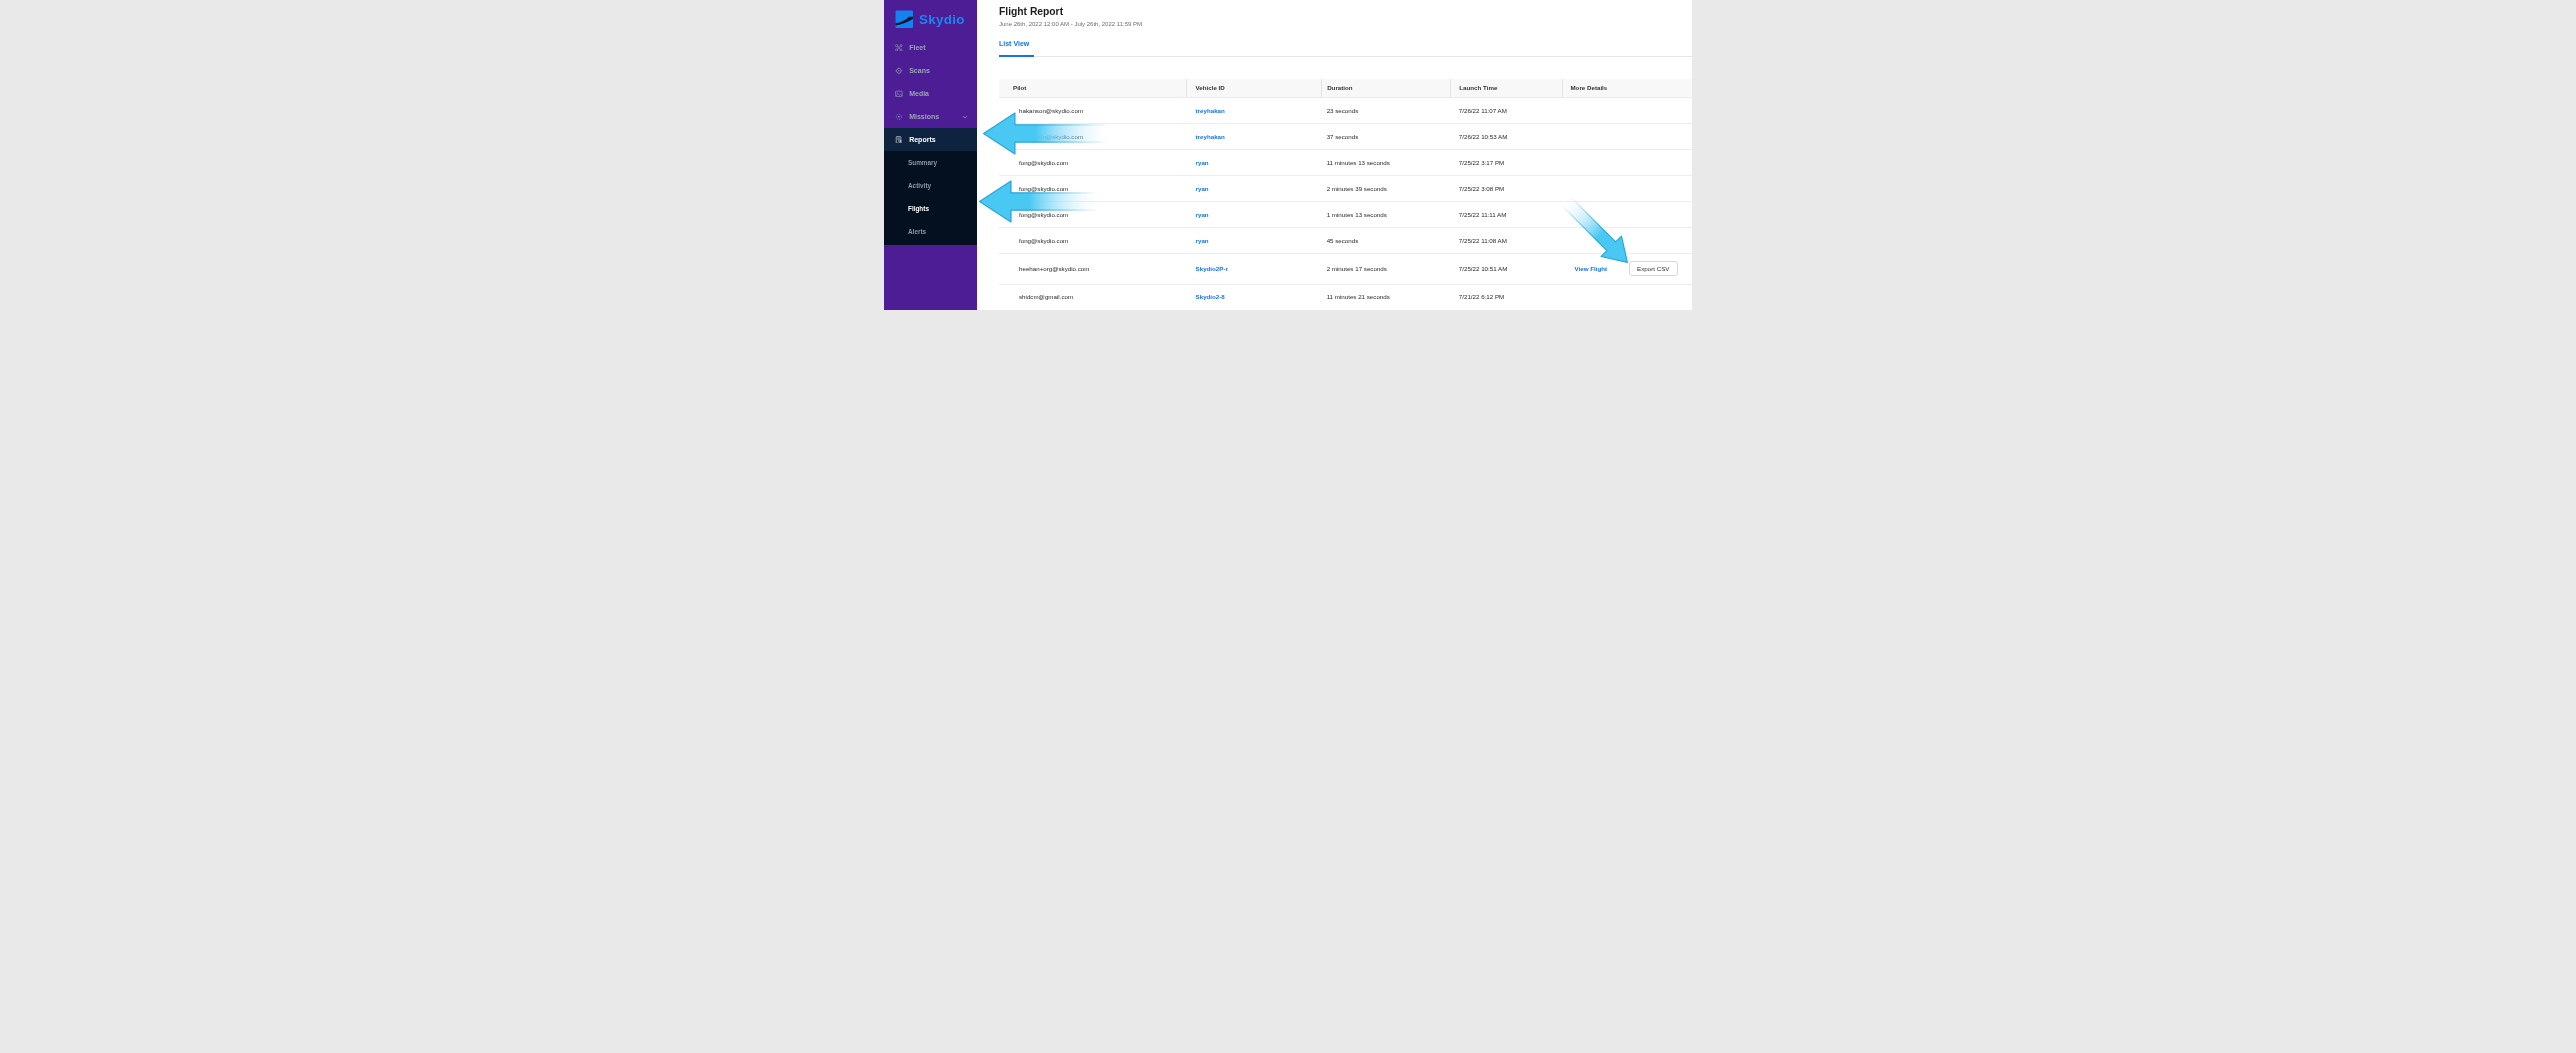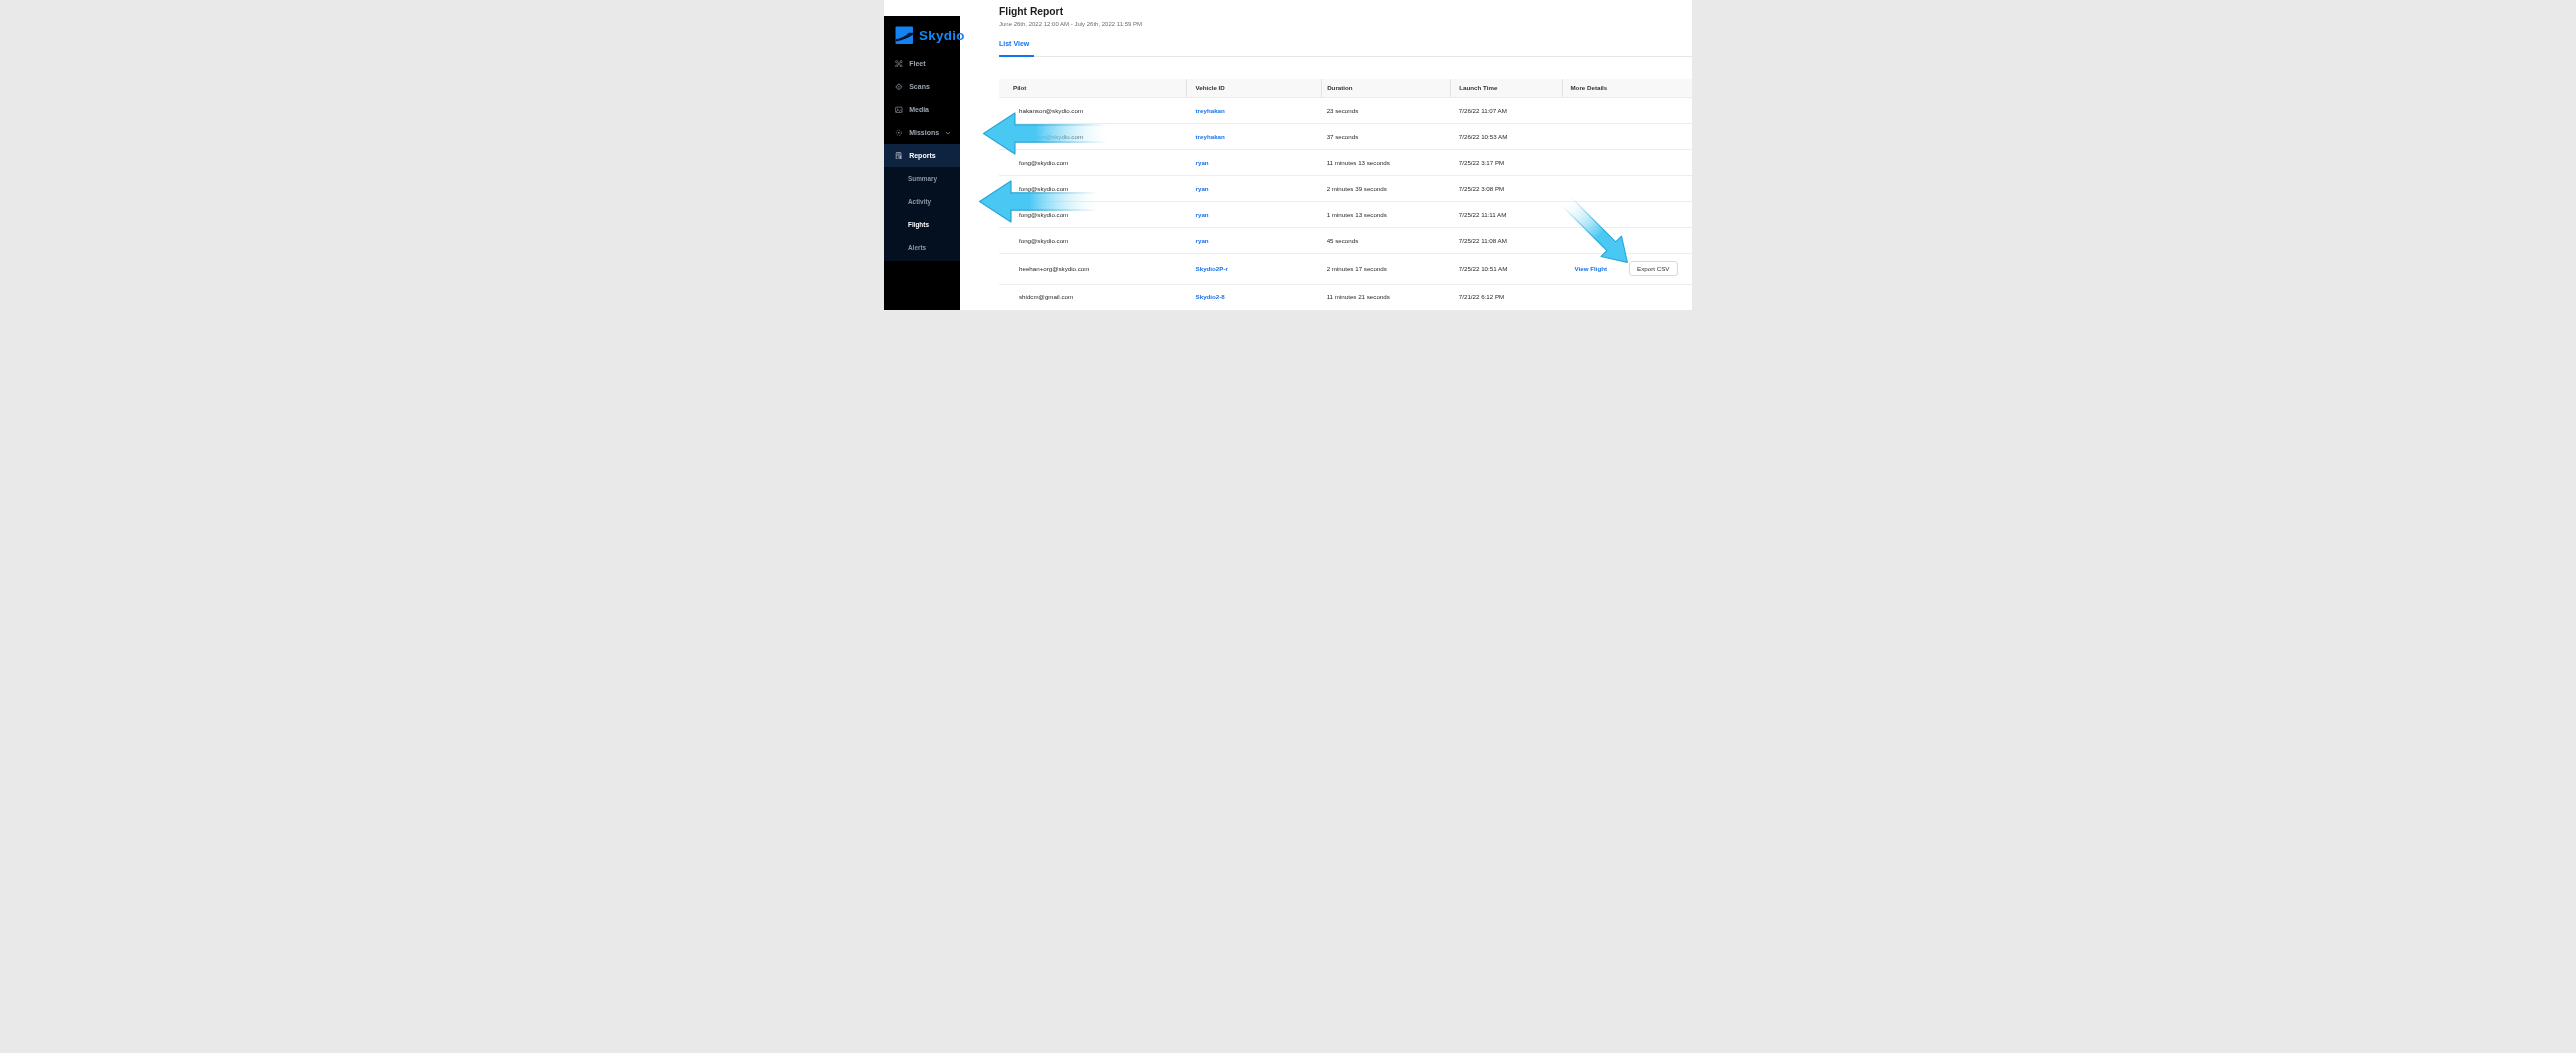--- a/index.html
+++ b/index.html
@@ -5,22 +5,22 @@
   * { margin:0; padding:0; box-sizing:border-box; }
   html,body { background:#e9e9e9; }
   body { font-family:"Liberation Sans", sans-serif; }
   .app {
     position:relative; width:808px; height:310px; background:#ffffff;
     overflow:hidden; margin:0 auto;
   }
 
   
   .sidebar {
-    position:absolute; left:0; top:0; width:76px; height:310px;
-    background:#000000; z-index:1;margin-top:16px;
+    position:absolute; left:0; top:0; width:93px; height:310px;
+    background:#4c1d95; z-index:1;
   }
   .logo-row { display:flex; align-items:center; gap:5.2px; padding:8.2px 0 5.2px 11.3px; height:36px; }
   .logo-text { color:#1787f1; font-size:13.4px; font-weight:700; letter-spacing:0.3px; }
   .nav { display:flex; flex-direction:column; }
   .nav-item {
     height:23px; display:flex; align-items:center; gap:6.2px; padding-left:11.3px;
     color:#9aa5b1; font-size:7px; font-weight:700; cursor:pointer; position:relative;
   }
   .nav-item .lbl { flex:0 0 auto; }
   .nav-item.active-parent { background:#0e2340; color:#ffffff; }

